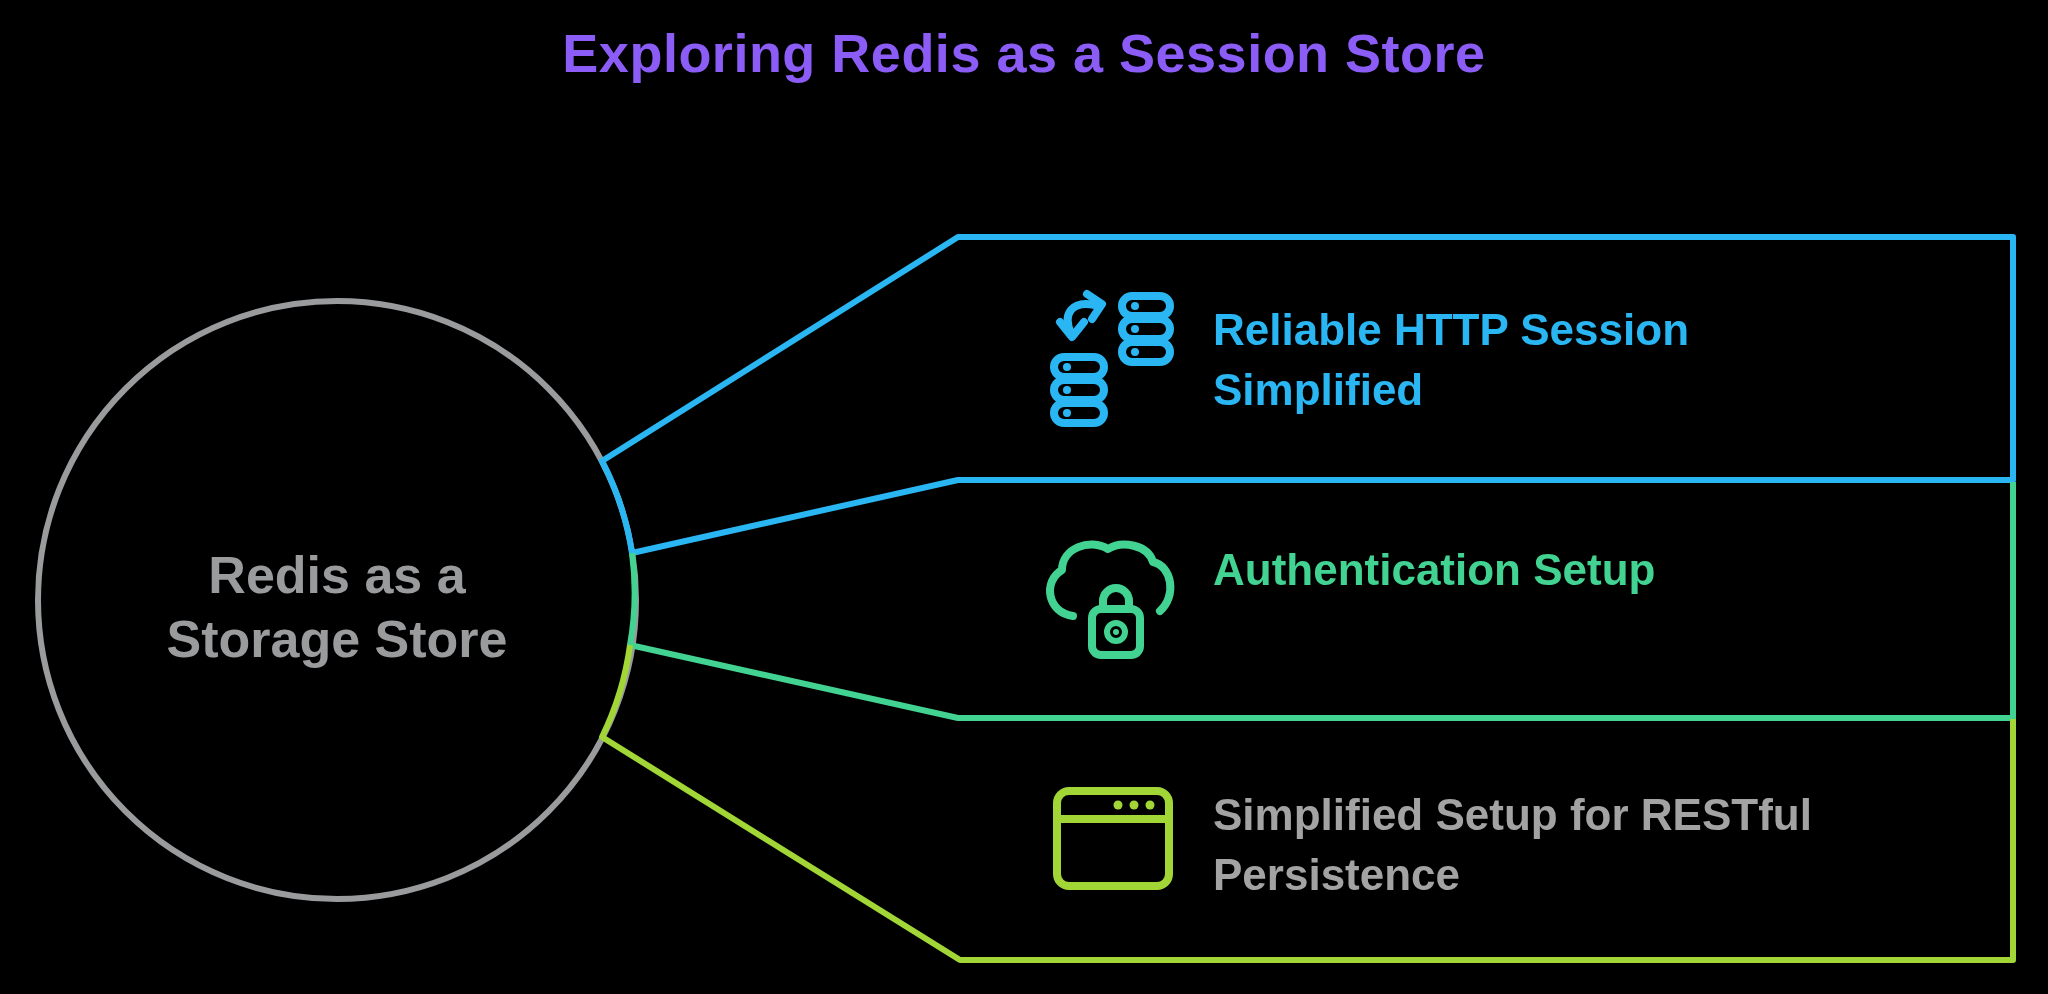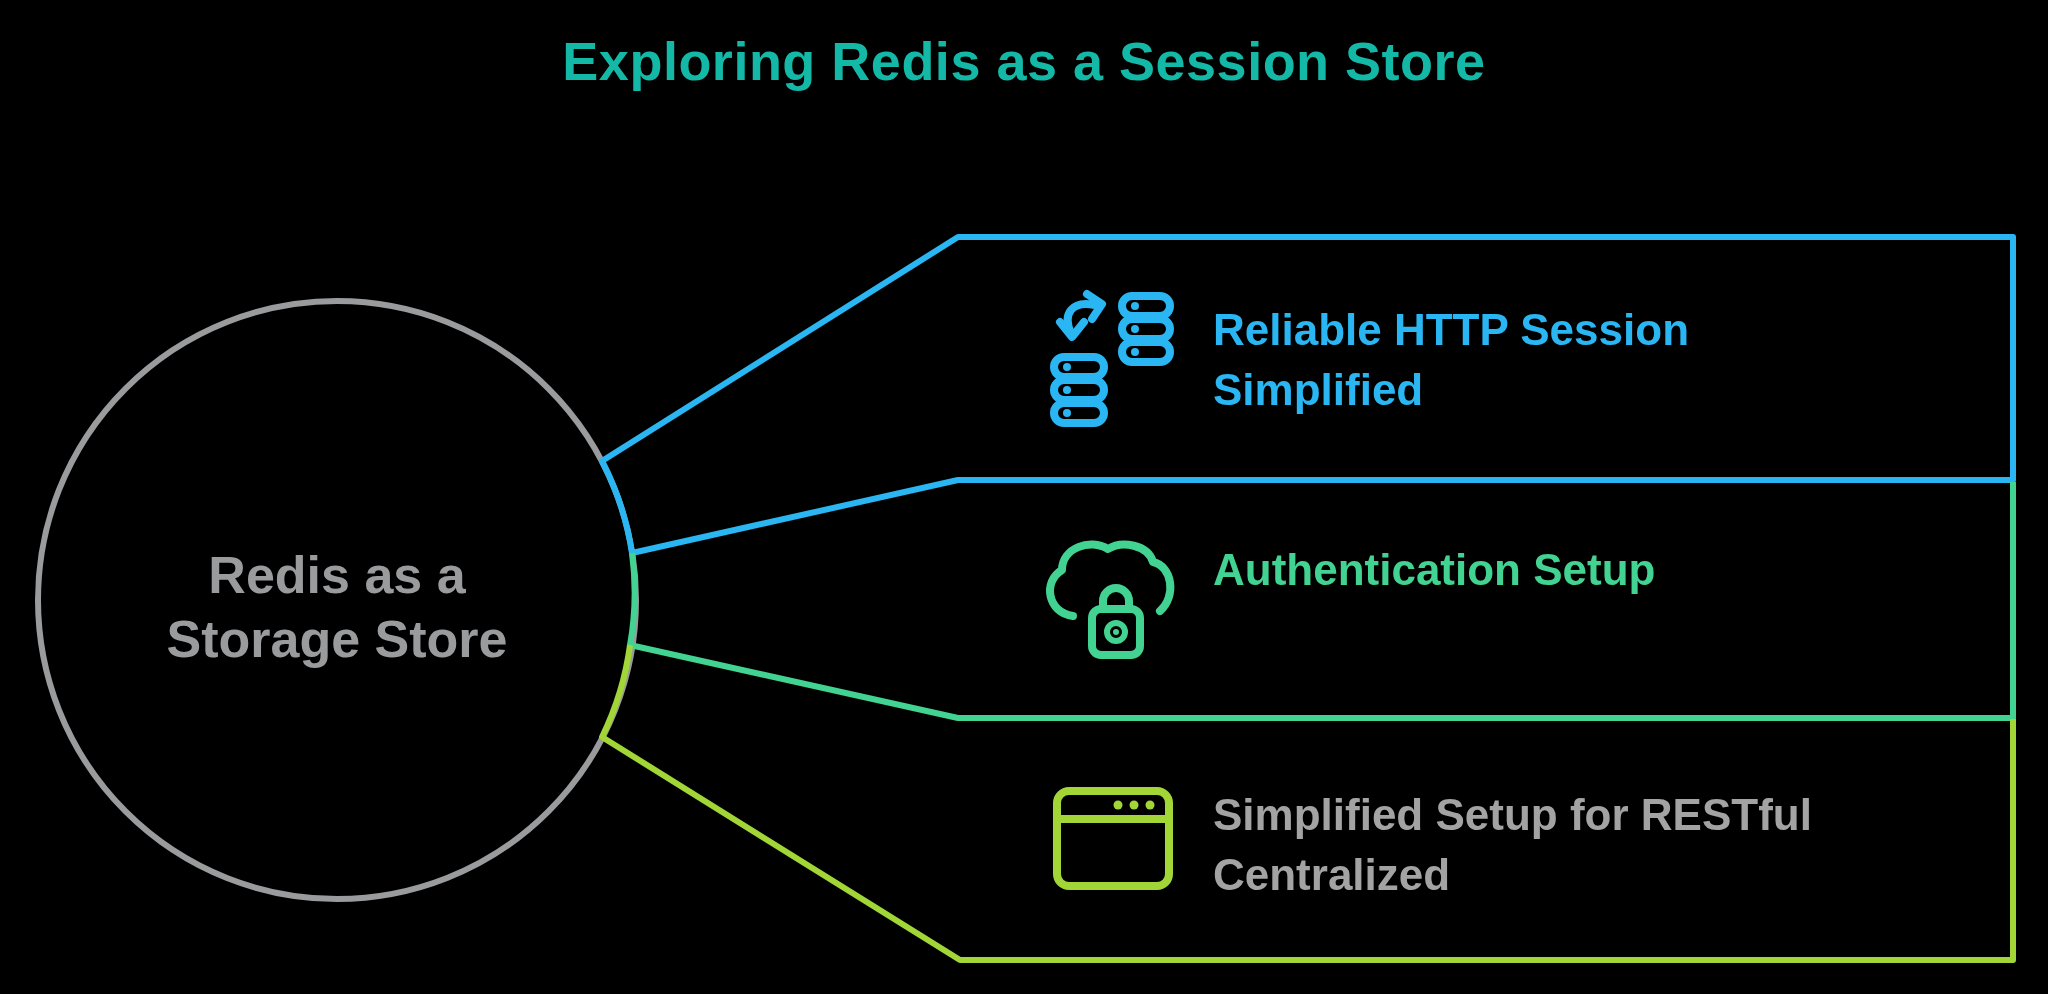--- a/index.html
+++ b/index.html
@@ -74,34 +74,34 @@
 
     <g stroke="currentColor" stroke-width="8" fill="none" stroke-linecap="round" stroke-linejoin="round" style="color: rgb(161, 214, 54);">
       <rect x="1057" y="791" width="112" height="95" rx="12"></rect>
       <line x1="1057" y1="819" x2="1169" y2="819"></line>
       <circle cx="1118" cy="805" r="4.5" fill="currentColor" stroke="none"></circle>
       <circle cx="1134" cy="805" r="4.5" fill="currentColor" stroke="none"></circle>
       <circle cx="1150" cy="805" r="4.5" fill="currentColor" stroke="none"></circle>
     </g>
   </svg>
 
-  <div class="page-title" style="color: #14b8a6; margin-top: 8px;">Exploring Redis as a Session Store</div>
+  <div class="page-title" style="color: #8b5cf6;">Exploring Redis as a Session Store</div>
 
   <div class="center-label" style="color: rgb(154, 155, 157);">
     <span>Redis as a</span>
     <span>Storage Store</span>
   </div>
 
   <div class="branch-label bl-1" style="color: rgb(41, 182, 242);">
     <span>Reliable HTTP Session</span>
     <span>Simplified</span>
   </div>
 
   <div class="branch-label bl-2" style="color: rgb(66, 211, 146);">
     <span>Authentication Setup</span>
   </div>
 
   <div class="branch-label bl-3" style="color: #a3a3a3;">
     <span>Simplified Setup for RESTful</span>
-    <span>Centralized</span>
+    <span>Persistence</span>
   </div>
 
 </div>
 
 </body></html>

